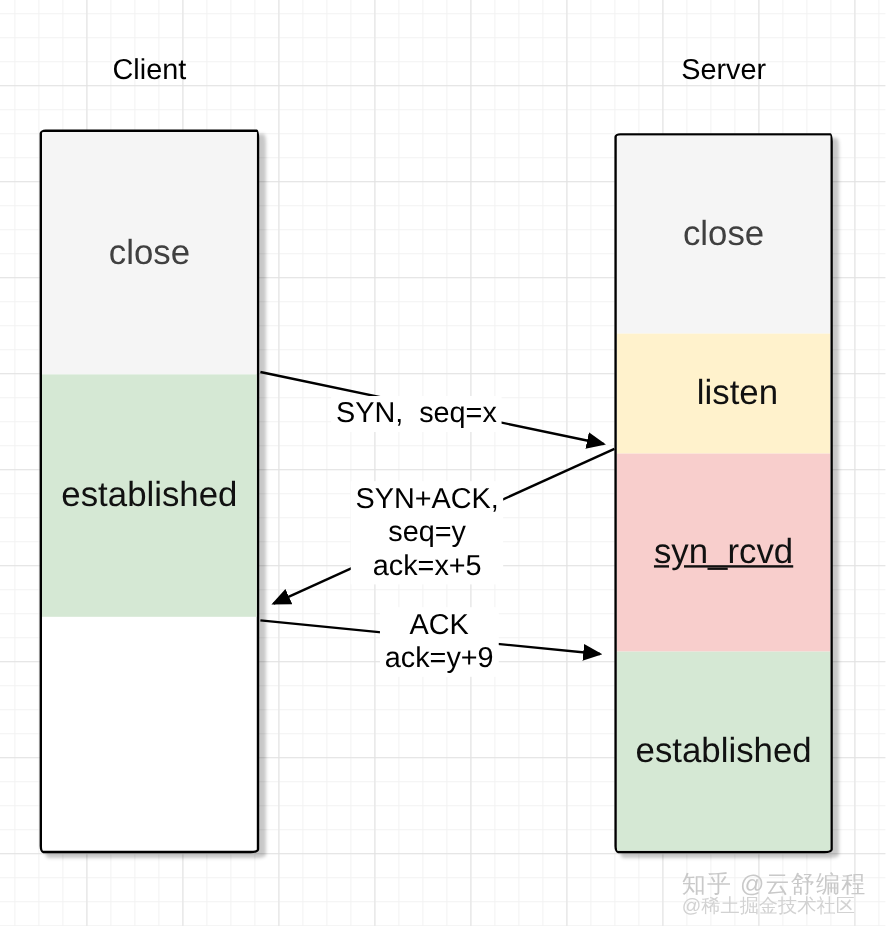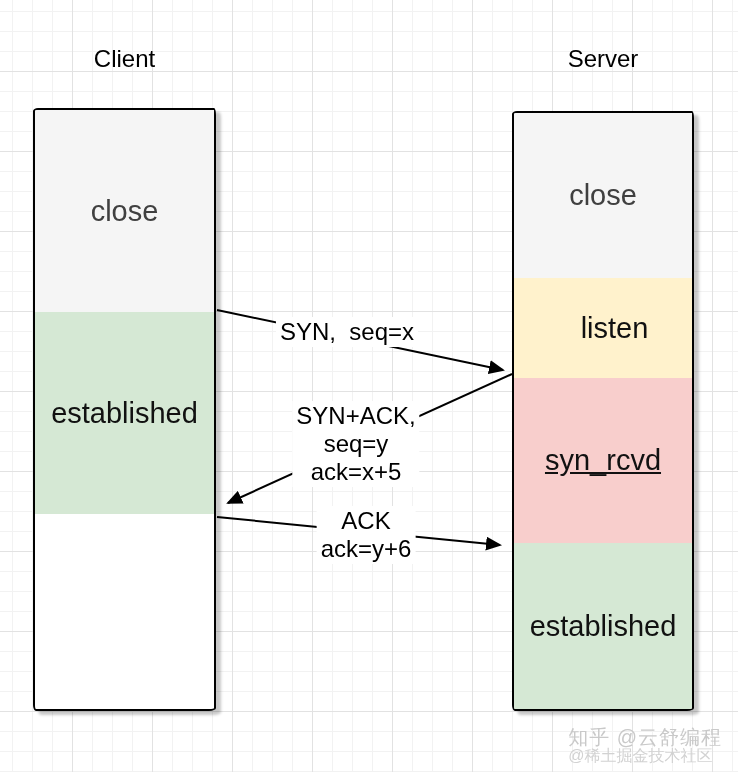--- a/index.html
+++ b/index.html
@@ -118,25 +118,25 @@
     <defs>
       <marker id="ah" markerUnits="userSpaceOnUse" markerWidth="16" markerHeight="14" refX="14" refY="7" orient="auto">
         <path d="M0,0 L16,7 L0,14 Z" fill="#000000"></path>
       </marker>
     </defs>
     <line x1="217" y1="310" x2="503" y2="370" stroke="#000000" stroke-width="2" marker-end="url(#ah)"></line>
     <line x1="512" y1="374" x2="228" y2="503" stroke="#000000" stroke-width="2" marker-end="url(#ah)"></line>
     <line x1="217" y1="517" x2="500" y2="545" stroke="#000000" stroke-width="2" marker-end="url(#ah)"></line>
   </svg>
 
-  <div class="msg-label" style="left:347px; top:332px;">SYN,  seq=x</div>
+  <div class="msg-label" style="left:347px; top:345px;">SYN,  seq=x</div>
   <div class="msg-label" style="left:356px; top:444px;">SYN+ACK,
 seq=y
 ack=x+5</div>
   <div class="msg-label" style="left:366px; top:535px;">ACK
-ack=y+6</div>
+ack=y+9</div>
 
   <div class="watermark">
     <div class="wm-line1">知乎 @云舒编程</div>
     <div class="wm-line2">@稀土掘金技术社区</div>
   </div>
 
 </div>
 
 </body></html>

